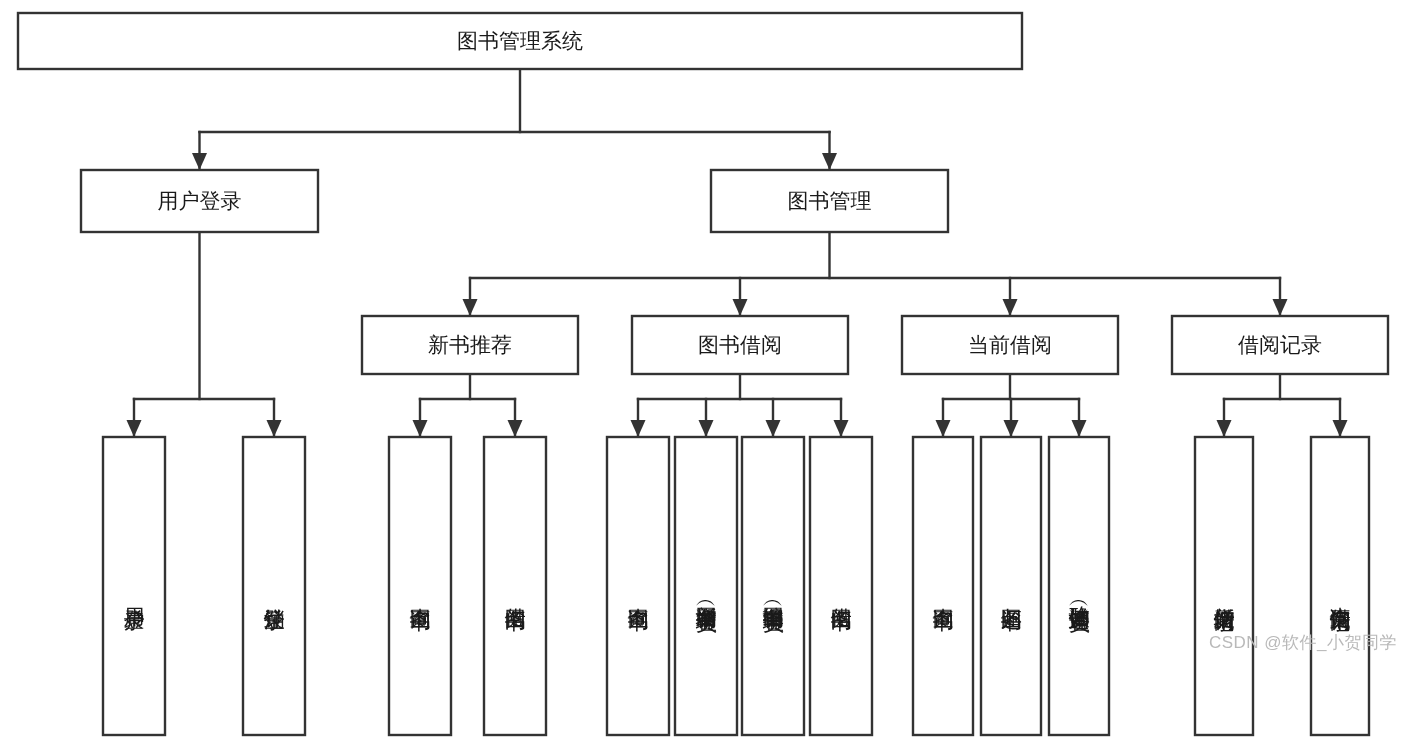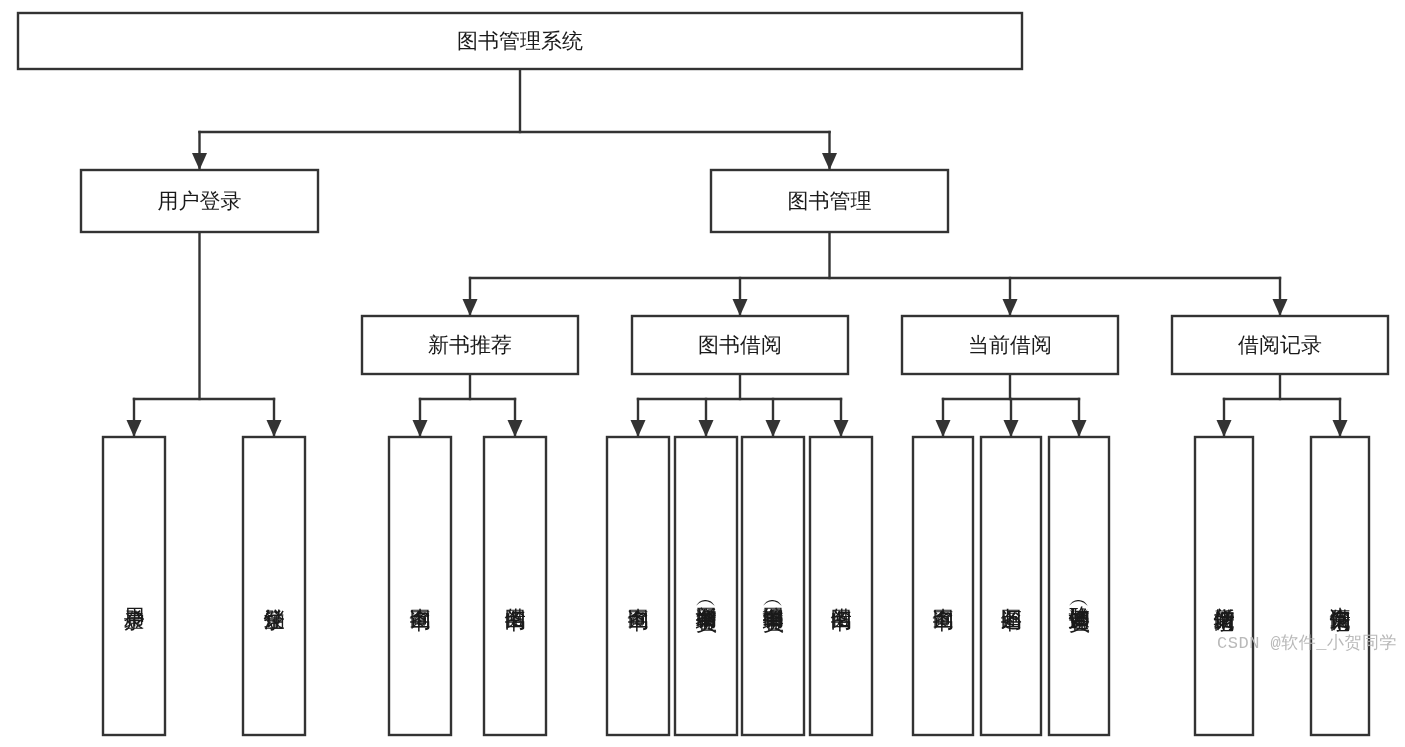--- a/index.html
+++ b/index.html
@@ -74,21 +74,21 @@
     display: flex;
     align-items: center;
     justify-content: center;
     box-sizing: border-box;
     padding-top: 14px;
   }
   .watermark {
     position: absolute;
     right: 8px;
     bottom: 5px;
-    font-family: Liberation Mono, monospace;
+    font-family: Liberation Sans, sans-serif;
     font-size: 17px;
     color: #b9b9b9;
     letter-spacing: 0.5px;
     white-space: nowrap;
     user-select: none;
   }
 </style>
 </head>
 <body>
 

